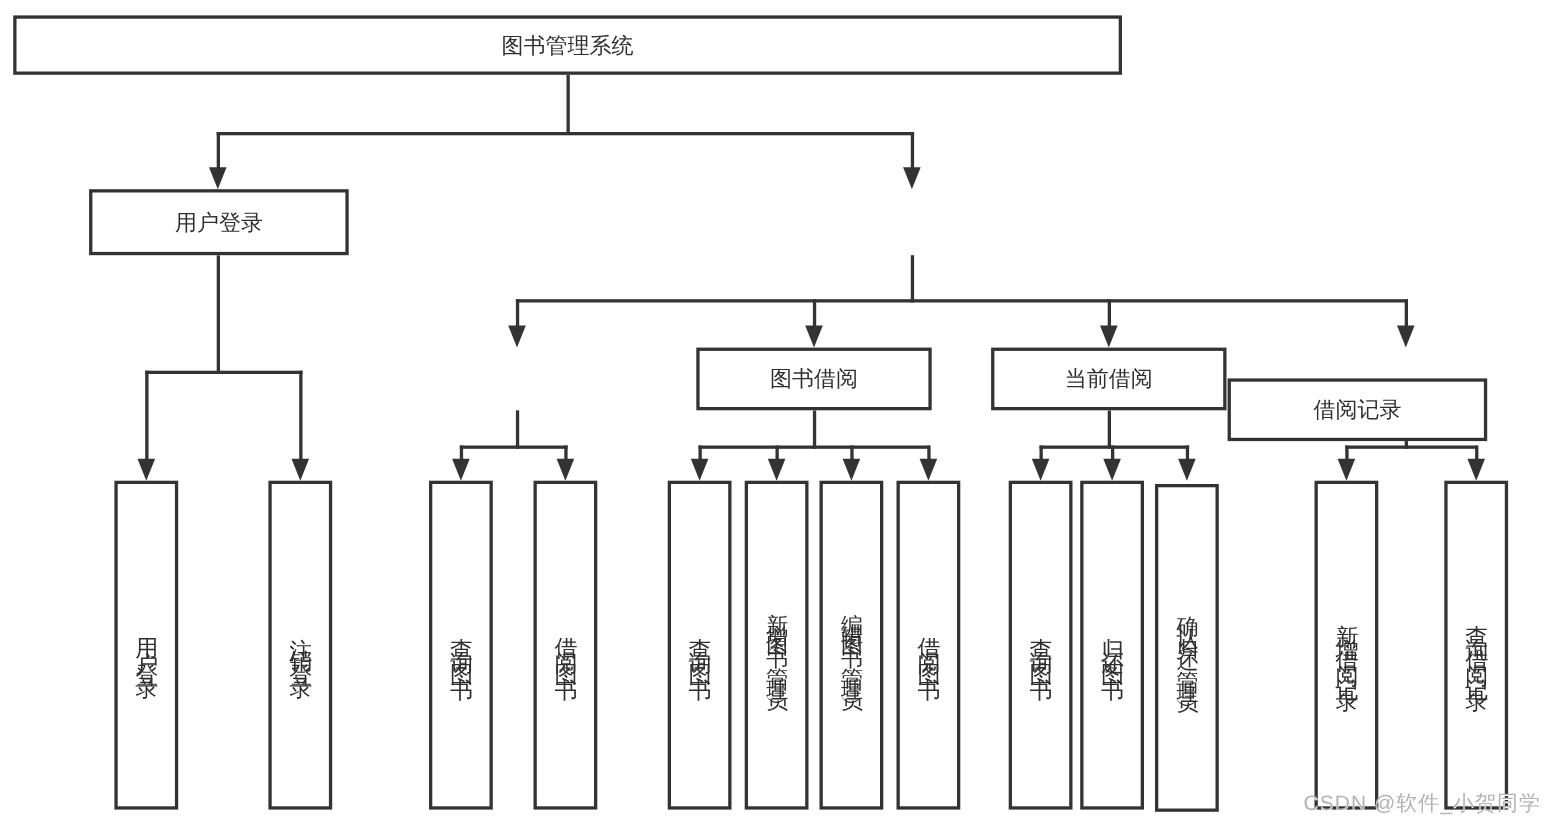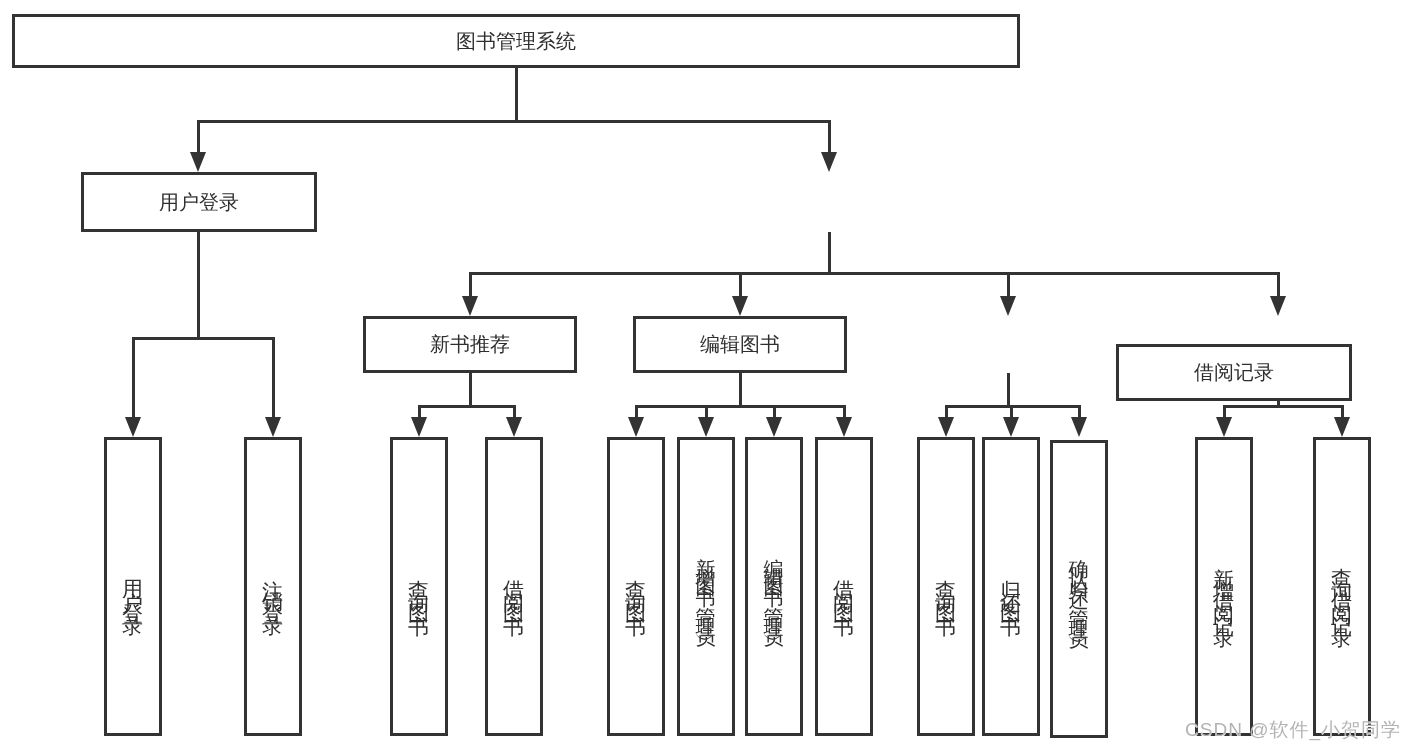--- a/index.html
+++ b/index.html
@@ -116,25 +116,25 @@
   <div class="hline" style="left:469px;top:272px;width:811px;"></div>
   <div class="vline" style="left:469px;top:272px;height:28px;"></div>
   <div class="arrow" style="left:462px;top:296px;"></div>
   <div class="vline" style="left:739px;top:272px;height:28px;"></div>
   <div class="arrow" style="left:732px;top:296px;"></div>
   <div class="vline" style="left:1007px;top:272px;height:28px;"></div>
   <div class="arrow" style="left:1000px;top:296px;"></div>
   <div class="vline" style="left:1277px;top:272px;height:28px;"></div>
   <div class="arrow" style="left:1270px;top:296px;"></div>
 
-  <div class="node" style="left:363px;top:316px;width:214px;height:57px;">
-    <span>新书推荐</span>
-  </div>
   <div class="node" style="left:633px;top:316px;width:214px;height:57px;">
-    <span>编辑图书</span>
+    <span>图书借阅</span>
+  </div>
+  <div class="node" style="left:901px;top:316px;width:214px;height:57px;">
+    <span>当前借阅</span>
   </div>
   <div class="node" style="left:1116px;top:316px;width:236px;height:57px;margin-top:28px;">
     <span>借阅记录</span>
   </div>
 
   <div class="vline" style="left:469px;top:373px;height:35px;"></div>
   <div class="hline" style="left:418px;top:405px;width:98px;"></div>
   <div class="vline" style="left:418px;top:405px;height:17px;"></div>
   <div class="arrow" style="left:411px;top:417px;"></div>
   <div class="vline" style="left:513px;top:405px;height:17px;"></div>

